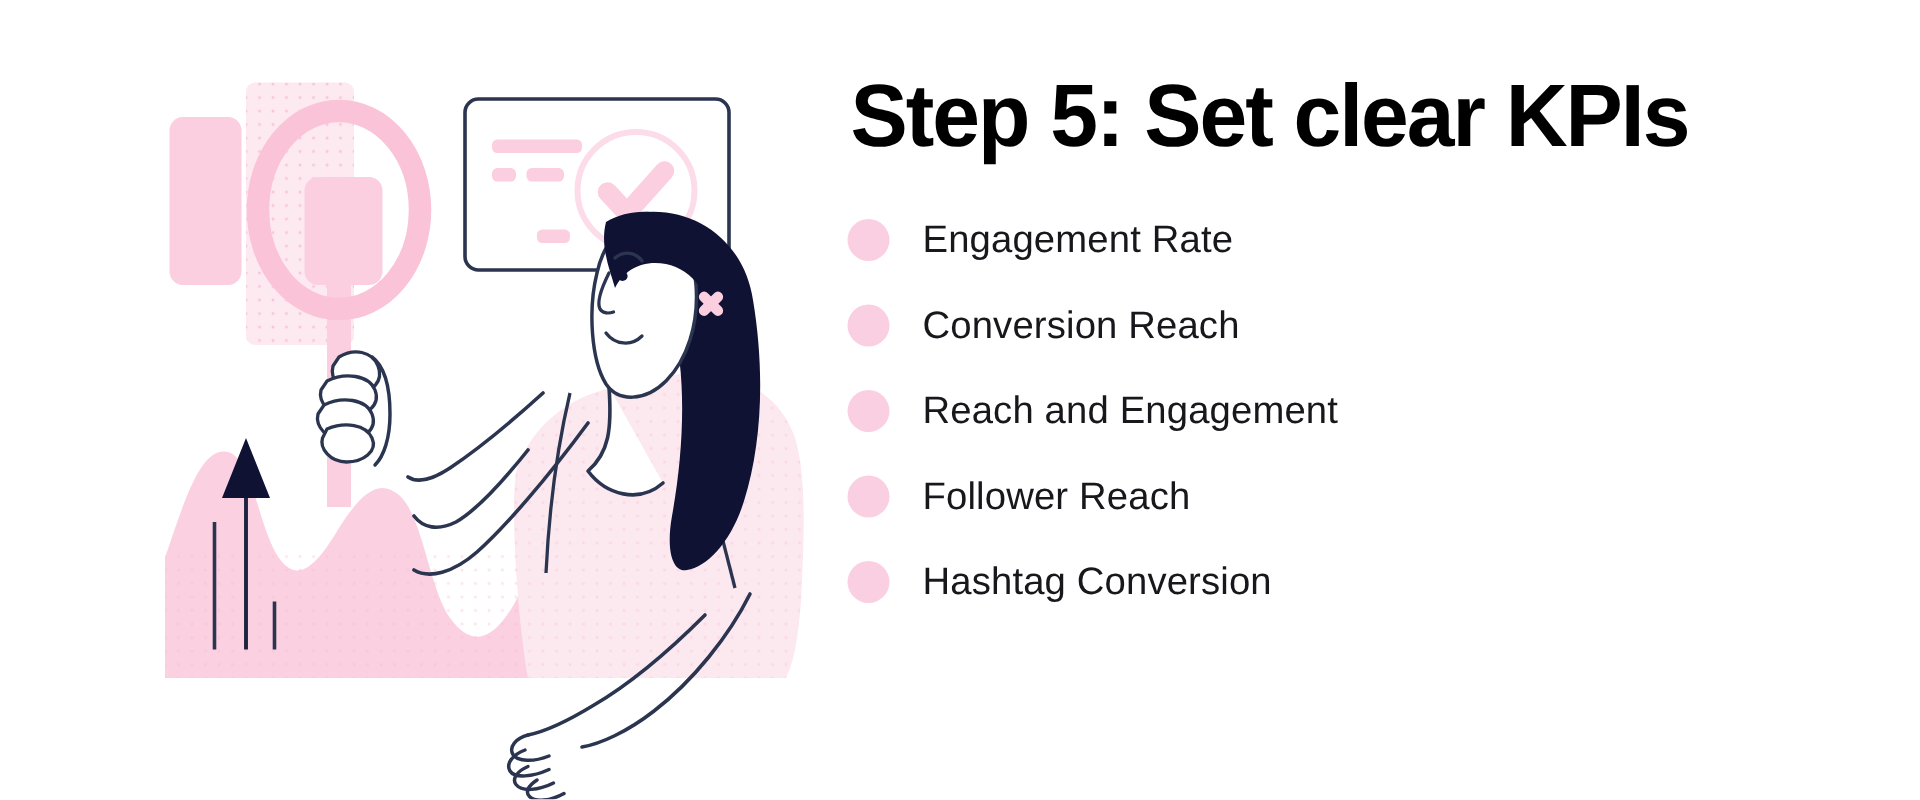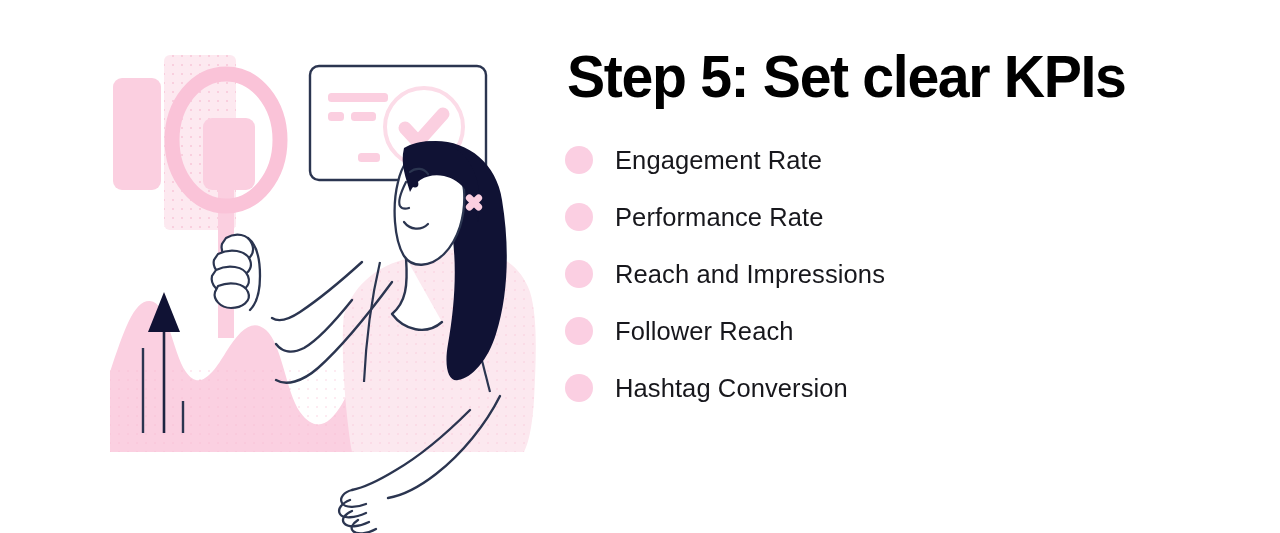--- a/index.html
+++ b/index.html
@@ -248,25 +248,25 @@
 
     <h1 class="title">Step 5: Set clear KPIs</h1>
 
     <ul class="kpi-list">
       <li class="kpi-item">
         <span class="kpi-bullet"></span>
         <span class="kpi-label">Engagement Rate</span>
       </li>
       <li class="kpi-item">
         <span class="kpi-bullet"></span>
-        <span class="kpi-label">Performance Rate</span>
-      </li>
-      <li class="kpi-item">
-        <span class="kpi-bullet"></span>
-        <span class="kpi-label">Reach and Impressions</span>
+        <span class="kpi-label">Conversion Reach</span>
+      </li>
+      <li class="kpi-item">
+        <span class="kpi-bullet"></span>
+        <span class="kpi-label">Reach and Engagement</span>
       </li>
       <li class="kpi-item">
         <span class="kpi-bullet"></span>
         <span class="kpi-label">Follower Reach</span>
       </li>
       <li class="kpi-item">
         <span class="kpi-bullet"></span>
         <span class="kpi-label">Hashtag Conversion</span>
       </li>
     </ul>

